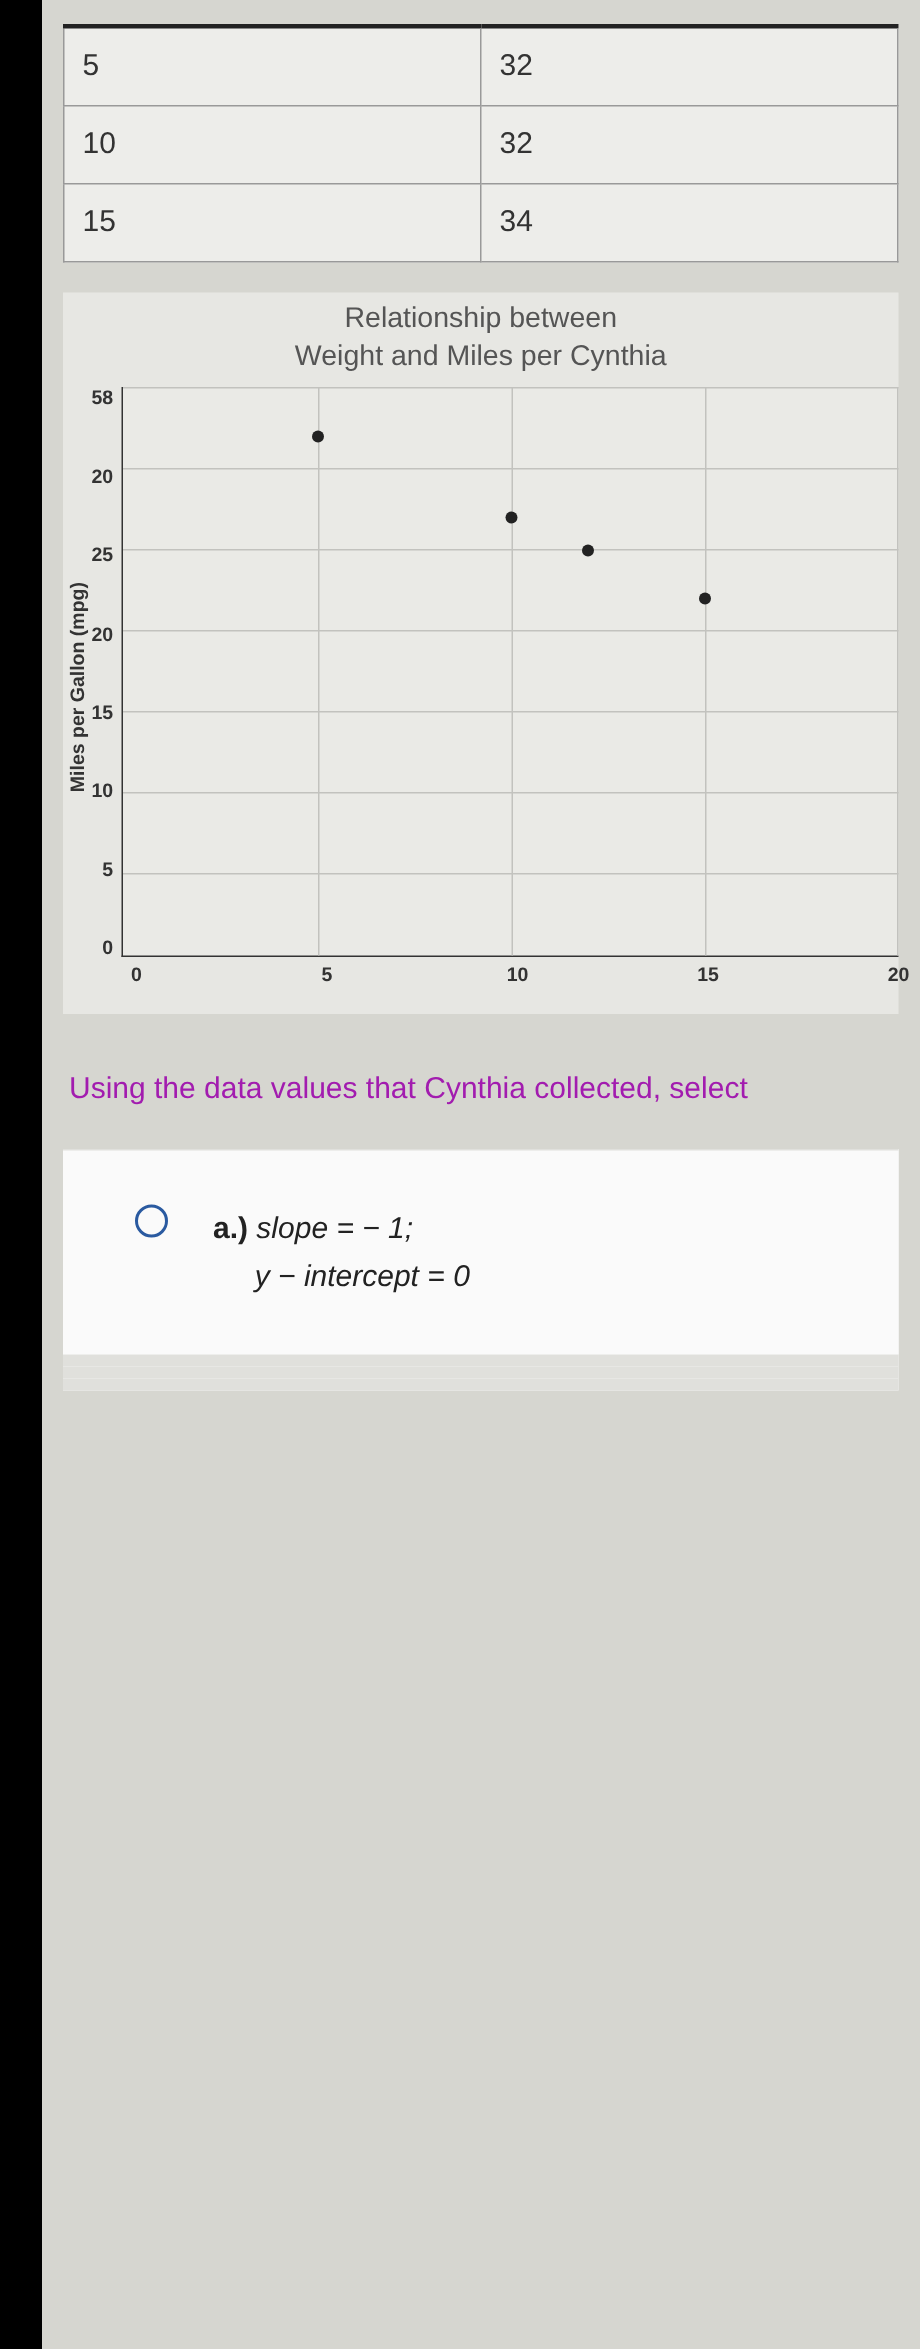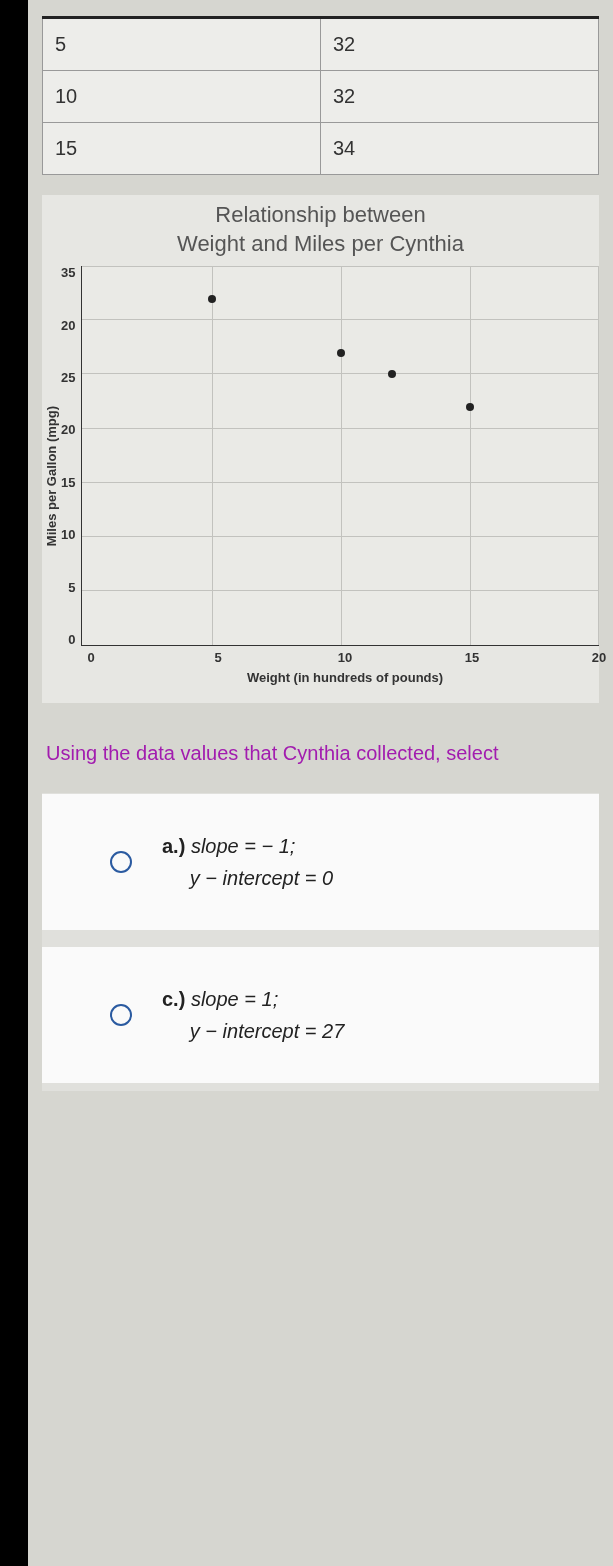--- a/index.html
+++ b/index.html
@@ -35,21 +35,21 @@
     background: #ededea;
   }
   .data-table tr:first-child td { border-top: 3px solid #222; }
   .chart-wrap {
     margin-top: 20px;
     padding: 6px 0 18px 0;
     background: #e7e7e3;
   }
   .chart-title {
     text-align: center;
-    font-size: 22px;
+    font-size: 19px;
     color: #555;
     margin-bottom: 8px;
     line-height: 1.3;
   }
   .chart-area {
     display: flex;
     align-items: center;
   }
   .ylabel {
     writing-mode: vertical-rl;
@@ -107,23 +107,22 @@
     margin-top: 36px;
     font-size: 20px;
     color: #a21caf;
     line-height: 1.4;
     padding: 0 4px 26px 4px;
   }
   .options { background: #fff; }
   .options .sep { height: 8px; background: #e0e0dc; }
   .option {
     background: #fafafa;
-    padding: 36px 24px 36px 28px;
-    display: flex;
-    align-items: center;
+    padding: 36px 24px 36px 8px;
+    display: flex;
     gap: 30px;
     border-top: 1px solid #e0e0dc;
   }
   .radio {
     width: 22px; height: 22px;
     border: 2.5px solid #2a5aa0;
     border-radius: 50%;
     flex-shrink: 0;
     margin-left: 40px;
   }
@@ -162,21 +161,21 @@
   <div class="chart-wrap">
     <div class="chart-title">
       <span>Relationship between</span><br>
       <span>Weight and Miles per Cynthia</span>
     </div>
     <div class="chart-area">
       <div class="ylabel">Miles per Gallon (mpg)</div>
       <div class="plot-col">
         <div class="plot-row">
           <div class="yticks">
-            <span>35</span>
+            <span>58</span>
             <span>20</span>
             <span>25</span>
             <span>20</span>
             <span>15</span>
             <span>10</span>
             <span>5</span>
             <span>0</span>
           </div>
           <div class="grid">
             <div class="hline" style="bottom:14.2857%"></div>
@@ -199,21 +198,20 @@
         <div class="xticks">
           <div class="spacer"></div>
           <div class="row">
             <span class="xt" style="left:0%">0</span>
             <span class="xt" style="left:25%">5</span>
             <span class="xt" style="left:50%">10</span>
             <span class="xt" style="left:75%">15</span>
             <span class="xt" style="left:100%">20</span>
           </div>
         </div>
-        <div class="xlabel">Weight (in hundreds of pounds)</div>
       </div>
     </div>
   </div>
 
   <div class="question">
     <span>Using the data values that Cynthia collected, select</span><br>
   </div>
 
   <div class="options">
 
@@ -224,27 +222,19 @@
         <span>slope = − 1;</span><br>
         &nbsp;&nbsp;&nbsp;&nbsp;&nbsp;<span>y − intercept = 0</span>
       </div>
     </div>
 
     <div class="sep"></div>
 
 
     <div class="sep"></div>
 
-    <div class="option">
-      <div class="radio"></div>
-      <div class="opt-text">
-        <span class="bold">c.)</span>
-        <span>slope = 1;</span><br>
-        &nbsp;&nbsp;&nbsp;&nbsp;&nbsp;<span>y − intercept = 27</span>
-      </div>
-    </div>
 
     <div class="sep"></div>
 
 
   </div>
 
 </div>
 
 </body></html>

